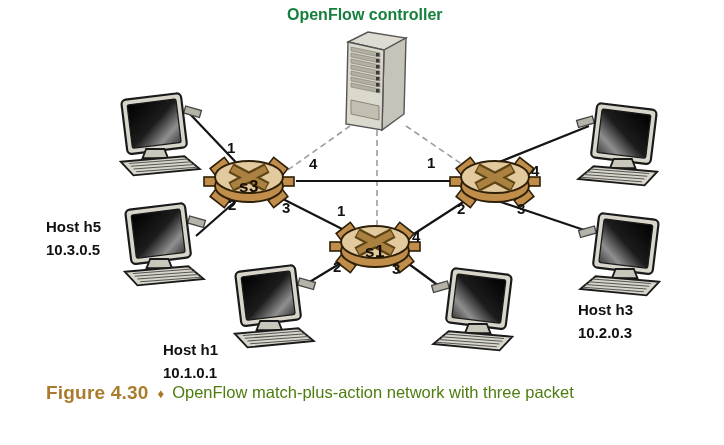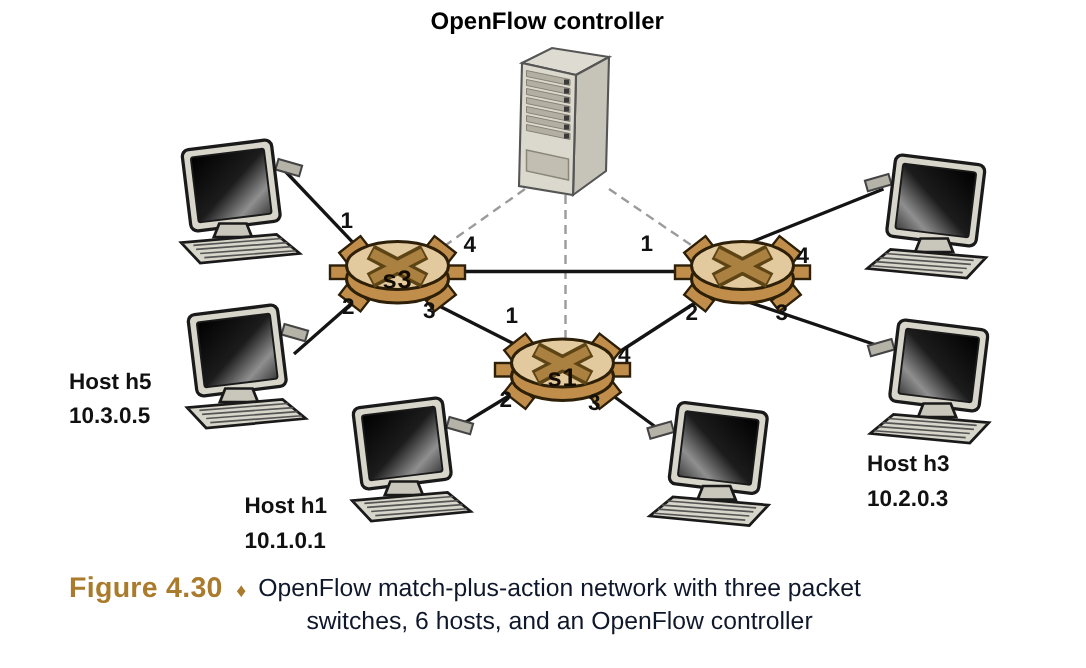--- a/index.html
+++ b/index.html
@@ -3,21 +3,21 @@
 <meta charset="utf-8">
 <style>
   html,body { margin:0; padding:0; background:#ffffff; }
   .stage {
     position:relative; width:724px; height:445px; background:#fff;
     font-family:"Liberation Sans", sans-serif; overflow:hidden;
   }
   #links { position:absolute; left:0; top:0; z-index:1; }
   .controller-title {
     position:absolute; left:287px; top:6px; z-index:3;
-    font-size:16px; font-weight:600; color:#000000; white-space:nowrap;
+    font-size:16px; font-weight:600; color:#15803d; white-space:nowrap;
   }
   .port {
     position:absolute; z-index:4; font-size:15px; font-weight:700; color:#111;
   }
   .hostlabel {
     position:absolute; z-index:3; font-size:15px; font-weight:600;
     color:#111; line-height:1.5; white-space:nowrap;
   }
   .switch-box { position:absolute; width:96px; height:64px; z-index:2; }
   .swlabel {
@@ -27,21 +27,21 @@
   .host-box { position:absolute; width:100px; height:88px; z-index:2; }
   .host-box svg.flip { transform:scaleX(-1); }
   .server-box { position:absolute; left:338px; top:28px; z-index:2; }
   .caption {
     position:absolute; left:14px; top:382px; display:flex; align-items:flex-start; z-index:3;
   }
   .figlabel {
     font-size:19px; font-weight:700; color:#ab7b2d; white-space:nowrap; letter-spacing:0.2px;margin-left:32px;
   }
   .figdiamond { color:#ab7b2d; font-size:13px; margin:4px 8px 0 9px; }
-  .figtext { font-size:16.5px; color:#0f172a; line-height:1.33;text-align:center; }
+  .figtext { font-size:16.5px; color:#4d7c0f; line-height:1.33; }
   .hidden-defs { position:absolute; width:0; height:0; overflow:hidden; }
 </style>
 </head>
 <body>
 
 <div class="stage">
 
   <svg class="hidden-defs" aria-hidden="true">
     <defs>
       <linearGradient id="scr" x1="0" y1="0" x2="1" y2="1">
@@ -145,21 +145,21 @@
     <svg width="96" height="64" viewBox="0 0 96 64">
         <use href="#sw"></use>
       </svg>
     <span class="swlabel">s1</span>
   </div>
   <div class="switch-box" style="left:447px;top:150px">
     <svg width="96" height="64" viewBox="0 0 96 64">
         <use href="#sw"></use>
       </svg>
   </div>
-  <div class="switch-box" style="left:217px;top:150px">
+  <div class="switch-box" style="left:201px;top:150px">
     <svg width="96" height="64" viewBox="0 0 96 64">
         <use href="#sw"></use>
       </svg>
     <span class="swlabel">s3</span>
   </div>
 
   <span class="port" style="left:227px;top:139px">1</span>
   <span class="port" style="left:309px;top:155px">4</span>
   <span class="port" style="left:228px;top:196px">2</span>
   <span class="port" style="left:282px;top:199px">3</span>
@@ -178,31 +178,31 @@
     <svg width="100" height="88" viewBox="0 0 110 95">
         <use href="#pc"></use>
       </svg>
   </div>
 
   <div class="host-box" style="left:112px;top:200px">
     <svg width="100" height="88" viewBox="0 0 110 95">
         <use href="#pc"></use>
       </svg>
   </div>
-  <div class="hostlabel" style="left:46px;top:244px">
+  <div class="hostlabel" style="left:46px;top:216px">
     <div>Host h5</div>
     <div>10.3.0.5</div>
   </div>
 
   <div class="host-box" style="left:222px;top:262px">
     <svg width="100" height="88" viewBox="0 0 110 95">
         <use href="#pc"></use>
       </svg>
   </div>
-  <div class="hostlabel" style="left:163px;top:327px">
+  <div class="hostlabel" style="left:163px;top:339px">
     <div>Host h1</div>
     <div>10.1.0.1</div>
   </div>
 
   <div class="host-box" style="left:425px;top:265px">
     <svg class="flip" width="100" height="88" viewBox="0 0 110 95">
         <use href="#pc"></use>
       </svg>
   </div>
 
@@ -220,17 +220,16 @@
   <div class="hostlabel" style="left:578px;top:299px">
     <div>Host h3</div>
     <div>10.2.0.3</div>
   </div>
 
   <div class="caption">
     <span class="figlabel">Figure 4.30</span>
     <span class="figdiamond">♦</span>
     <div class="figtext">
       <div>OpenFlow match-plus-action network with three packet</div>
-      <div>switches, 6 hosts, and an OpenFlow controller</div>
     </div>
   </div>
 
 </div>
 
 </body></html>

